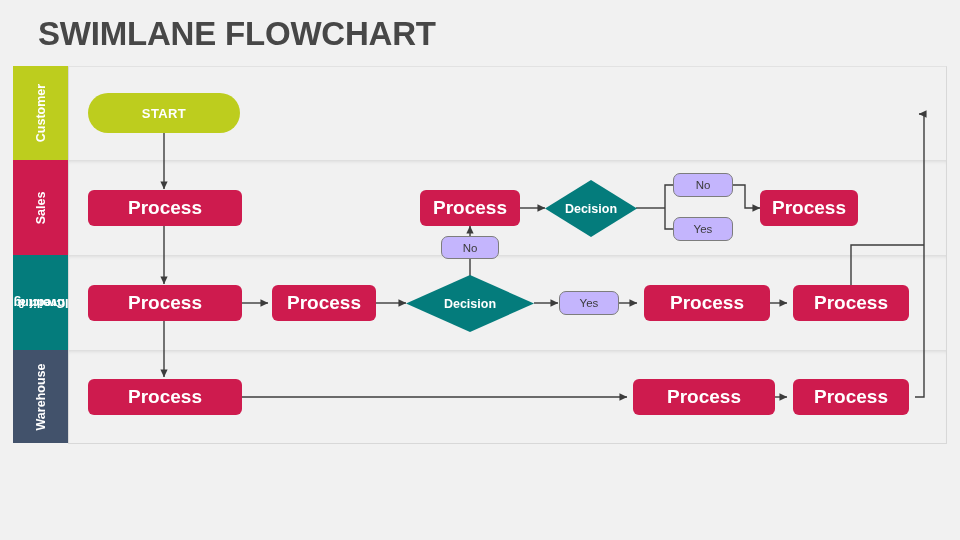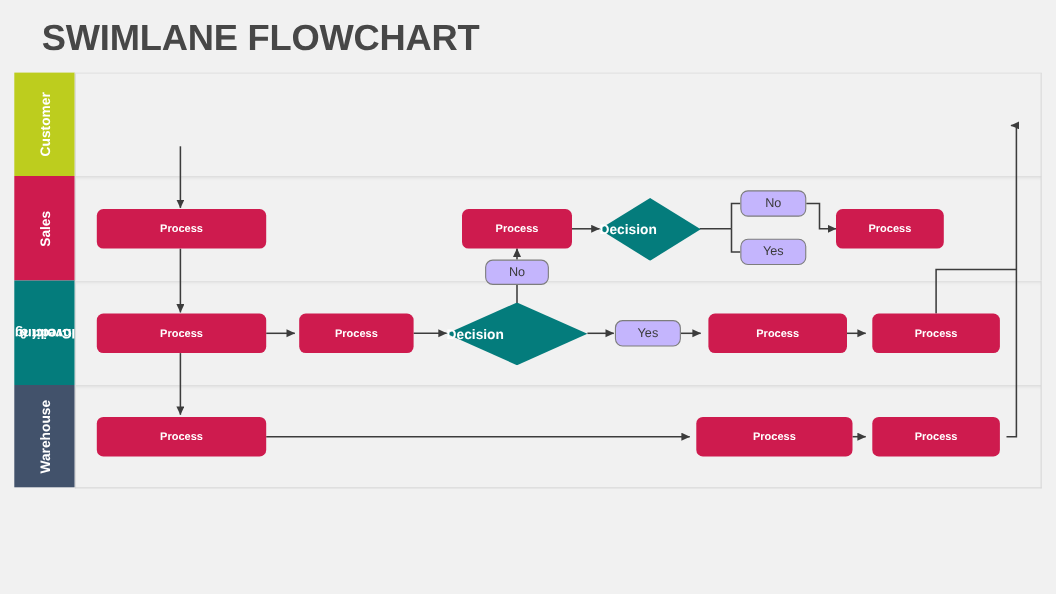--- a/index.html
+++ b/index.html
@@ -47,24 +47,24 @@
   
   .node{position:absolute;box-sizing:border-box;}
   .pill{
     border-radius:22px;background:#bdcd1e;color:#fff;
     display:flex;align-items:center;justify-content:center;
     font-size:13px;font-weight:bold;letter-spacing:.4px;
   }
   .proc{
     border-radius:6px;background:#ce1b4e;color:#fff;
     display:flex;align-items:center;justify-content:center;
-    font-size:10px;font-weight:bold;
+    font-size:19px;font-weight:bold;
   }
   .diamond{
-    display:flex;align-items:center;
+    display:flex;align-items:center;justify-content:center;
     color:#fff;font-size:12.5px;font-weight:bold;
   }
   .diamond .dsvg{position:absolute;left:0;top:0;}
   .diamond .dlabel{position:relative;z-index:2;text-align:center;line-height:14px;}
   .tag{
     border:1.6px solid #7d7d7d;border-radius:7px;background:#c4b5fd;
     color:#3b3b3b;font-size:11.5px;
     display:flex;align-items:center;justify-content:center;
   }
 
@@ -154,20 +154,23 @@
       <path d="M851,285 L851,245 L924,245"></path>
 
       <path d="M242,397 L627,397" marker-end="url(#ar)"></path>
 
       <path d="M775,397 L787,397" marker-end="url(#ar)"></path>
 
       <path d="M915,397 L924,397 L924,114 L919,114" marker-end="url(#ar)"></path>
     </g>
   </svg>
 
+  <div class="node pill" style="left:88px;top:93px;width:152px;height:40px;">
+    <span>START</span>
+  </div>
 
   <div class="node proc" style="left:88px;top:190px;width:154px;height:36px;">
     <span>Process</span>
   </div>
   <div class="node proc" style="left:420px;top:190px;width:100px;height:36px;">
     <span>Process</span>
   </div>
   <div class="node diamond" style="left:545px;top:180px;width:92px;height:57px;">
     <svg class="dsvg" width="92" height="57" viewBox="0 0 92 57">
       <polygon points="46,0 92,28.5 46,57 0,28.5" fill="#047c7c"></polygon>

